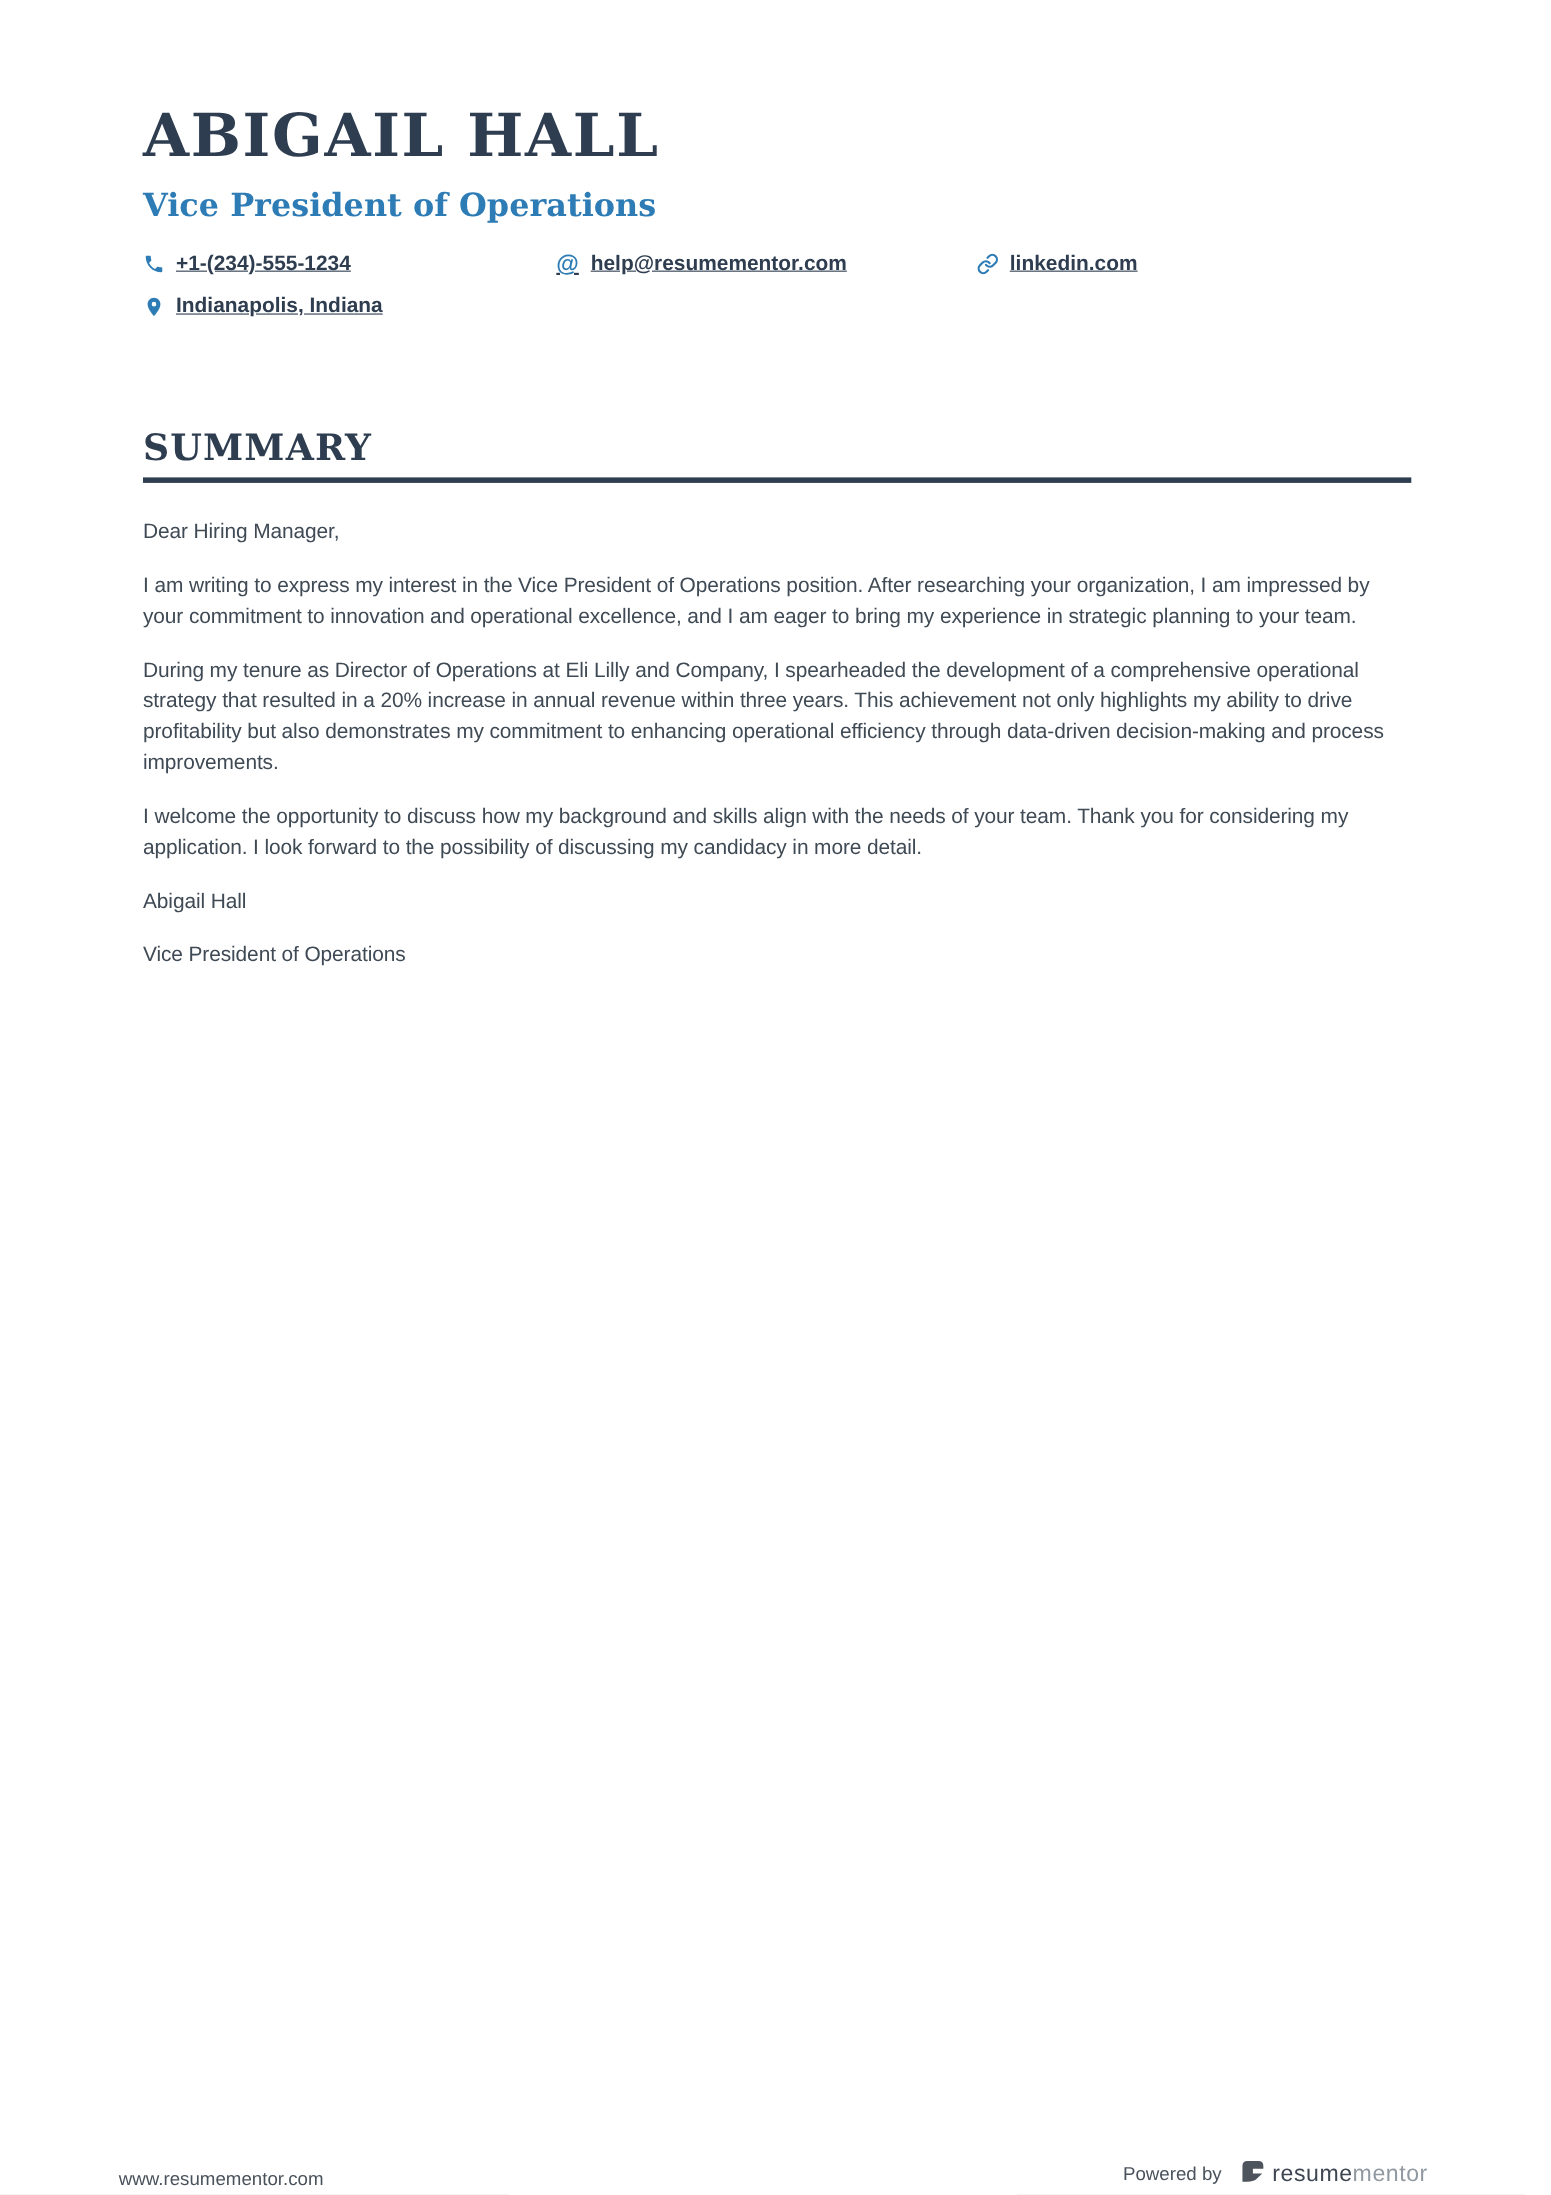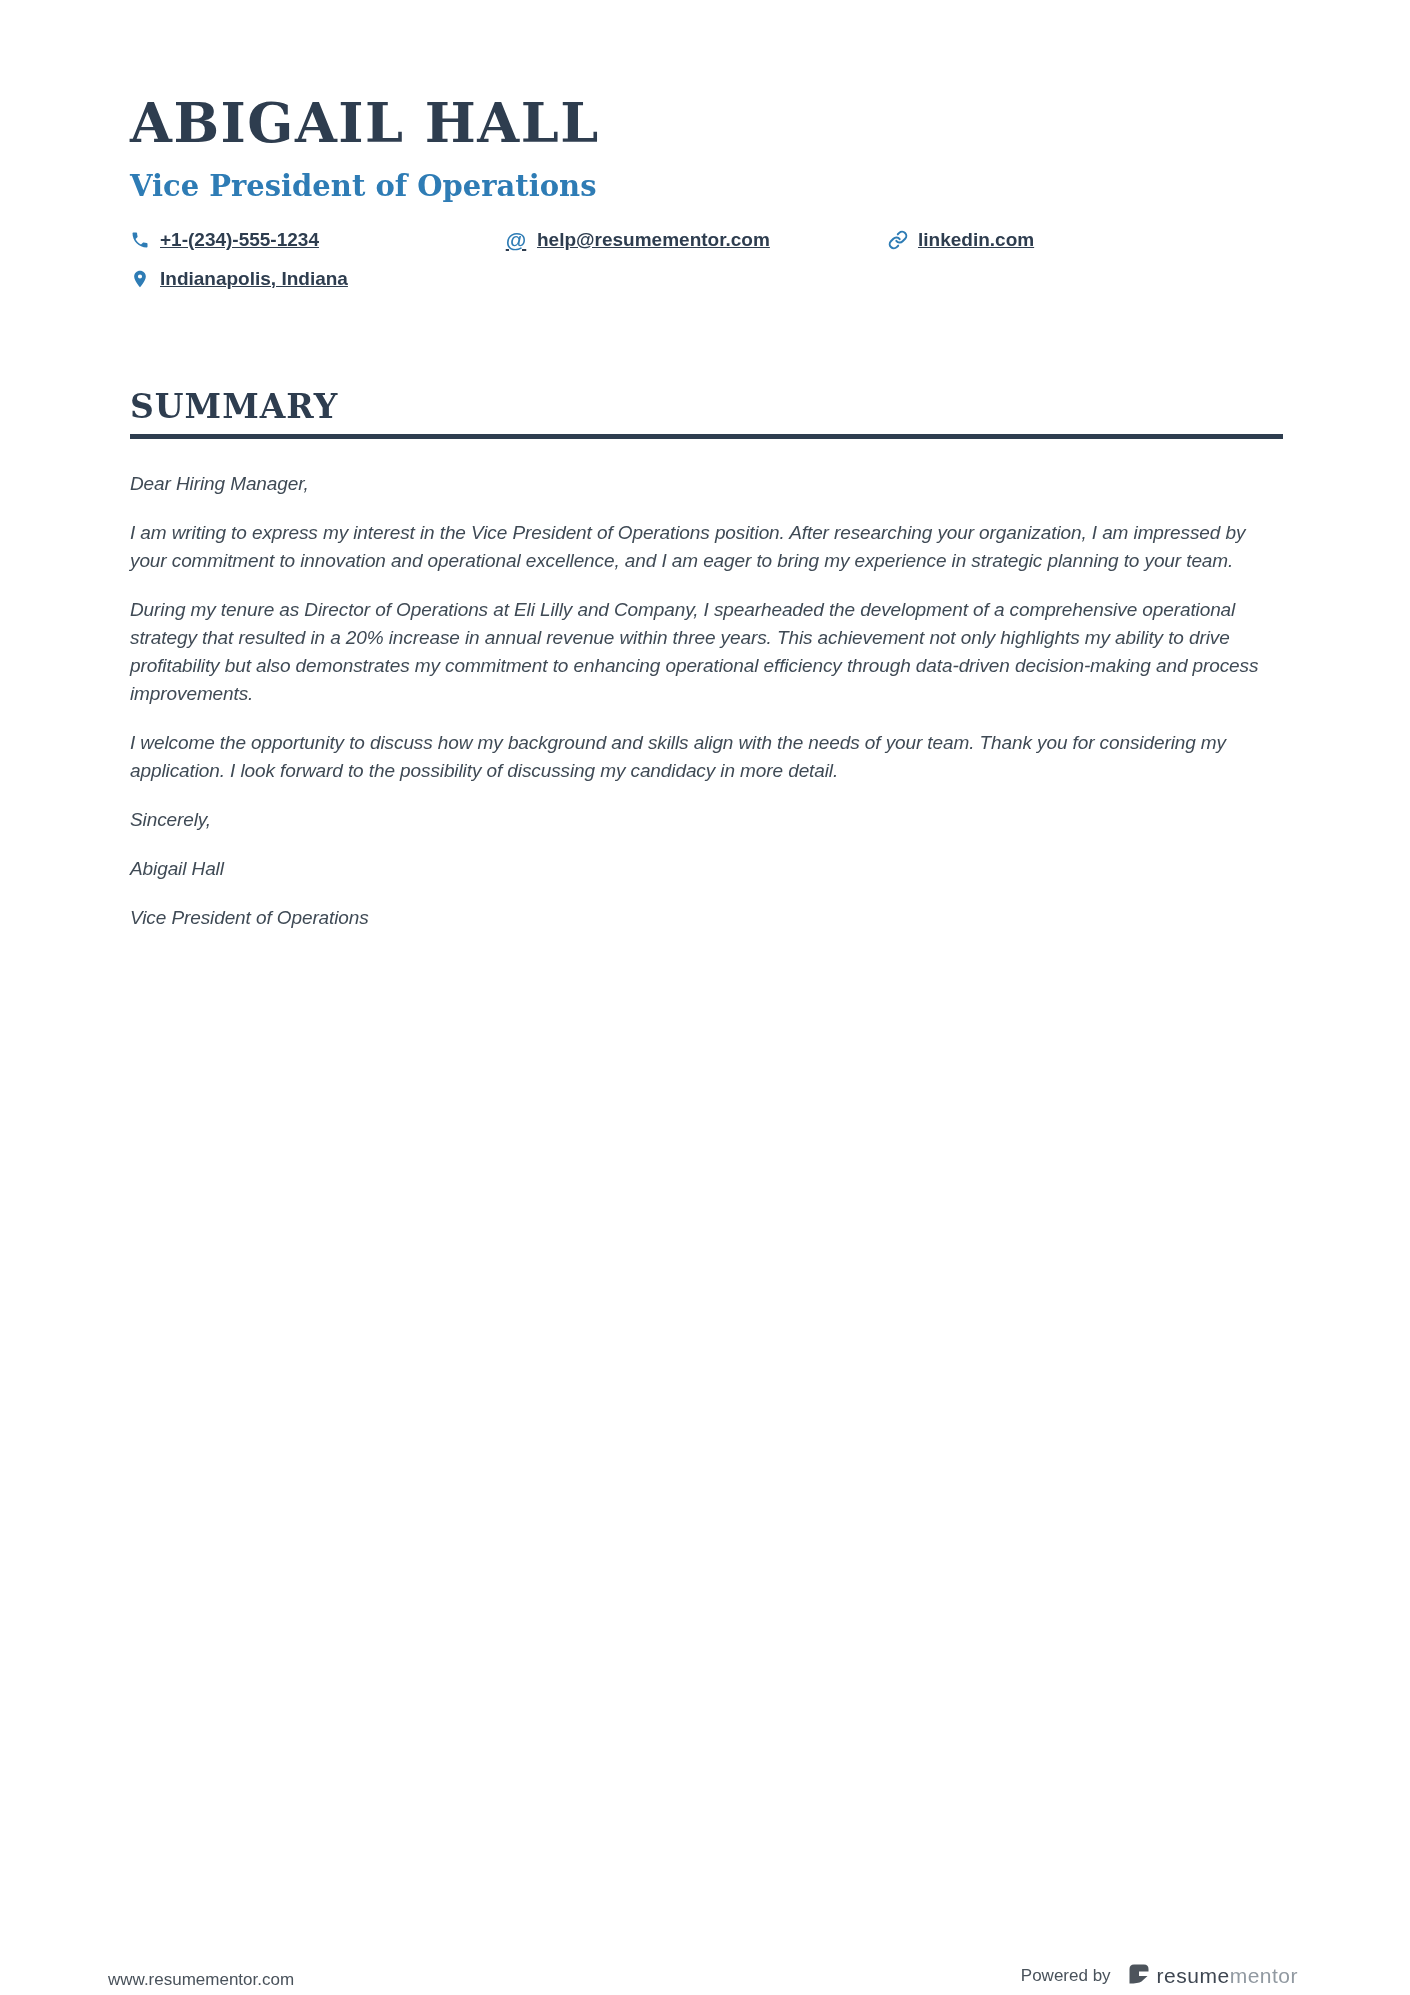--- a/index.html
+++ b/index.html
@@ -74,21 +74,20 @@
     background: #2e3d4f;
     margin-bottom: 31px;
   }
   .body-text p {
     font-size: 19px;
     line-height: 28px;
     letter-spacing: -0.1px;
     color: #3f4a55;
     margin: 0 0 21px 0;
     max-width: 1155px;
-    font-style: italic;
   }
   
   .footer {
     position: absolute;
     left: 108px;
     right: 112px;
     top: 1962px;
     display: flex;
     justify-content: space-between;
     align-items: flex-end;
@@ -169,21 +168,20 @@
 
     <section class="section">
       <h3 class="section-heading">SUMMARY</h3>
       <div class="section-rule"></div>
 
       <div class="body-text">
         <p>Dear Hiring Manager,</p>
         <p>I am writing to express my interest in the Vice President of Operations position. After researching your organization, I am impressed by your commitment to innovation and operational excellence, and I am eager to bring my experience in strategic planning to your team.</p>
         <p>During my tenure as Director of Operations at Eli Lilly and Company, I spearheaded the development of a comprehensive operational strategy that resulted in a 20% increase in annual revenue within three years. This achievement not only highlights my ability to drive profitability but also demonstrates my commitment to enhancing operational efficiency through data-driven decision-making and process improvements.</p>
         <p>I welcome the opportunity to discuss how my background and skills align with the needs of your team. Thank you for considering my application. I look forward to the possibility of discussing my candidacy in more detail.</p>
-        <p>Sincerely,</p>
         <p>Abigail Hall</p>
         <p>Vice President of Operations</p>
       </div>
     </section>
 
   </div>
 
   <div class="footer">
     <span class="footer-site">www.resumementor.com</span>
     <div class="powered">

